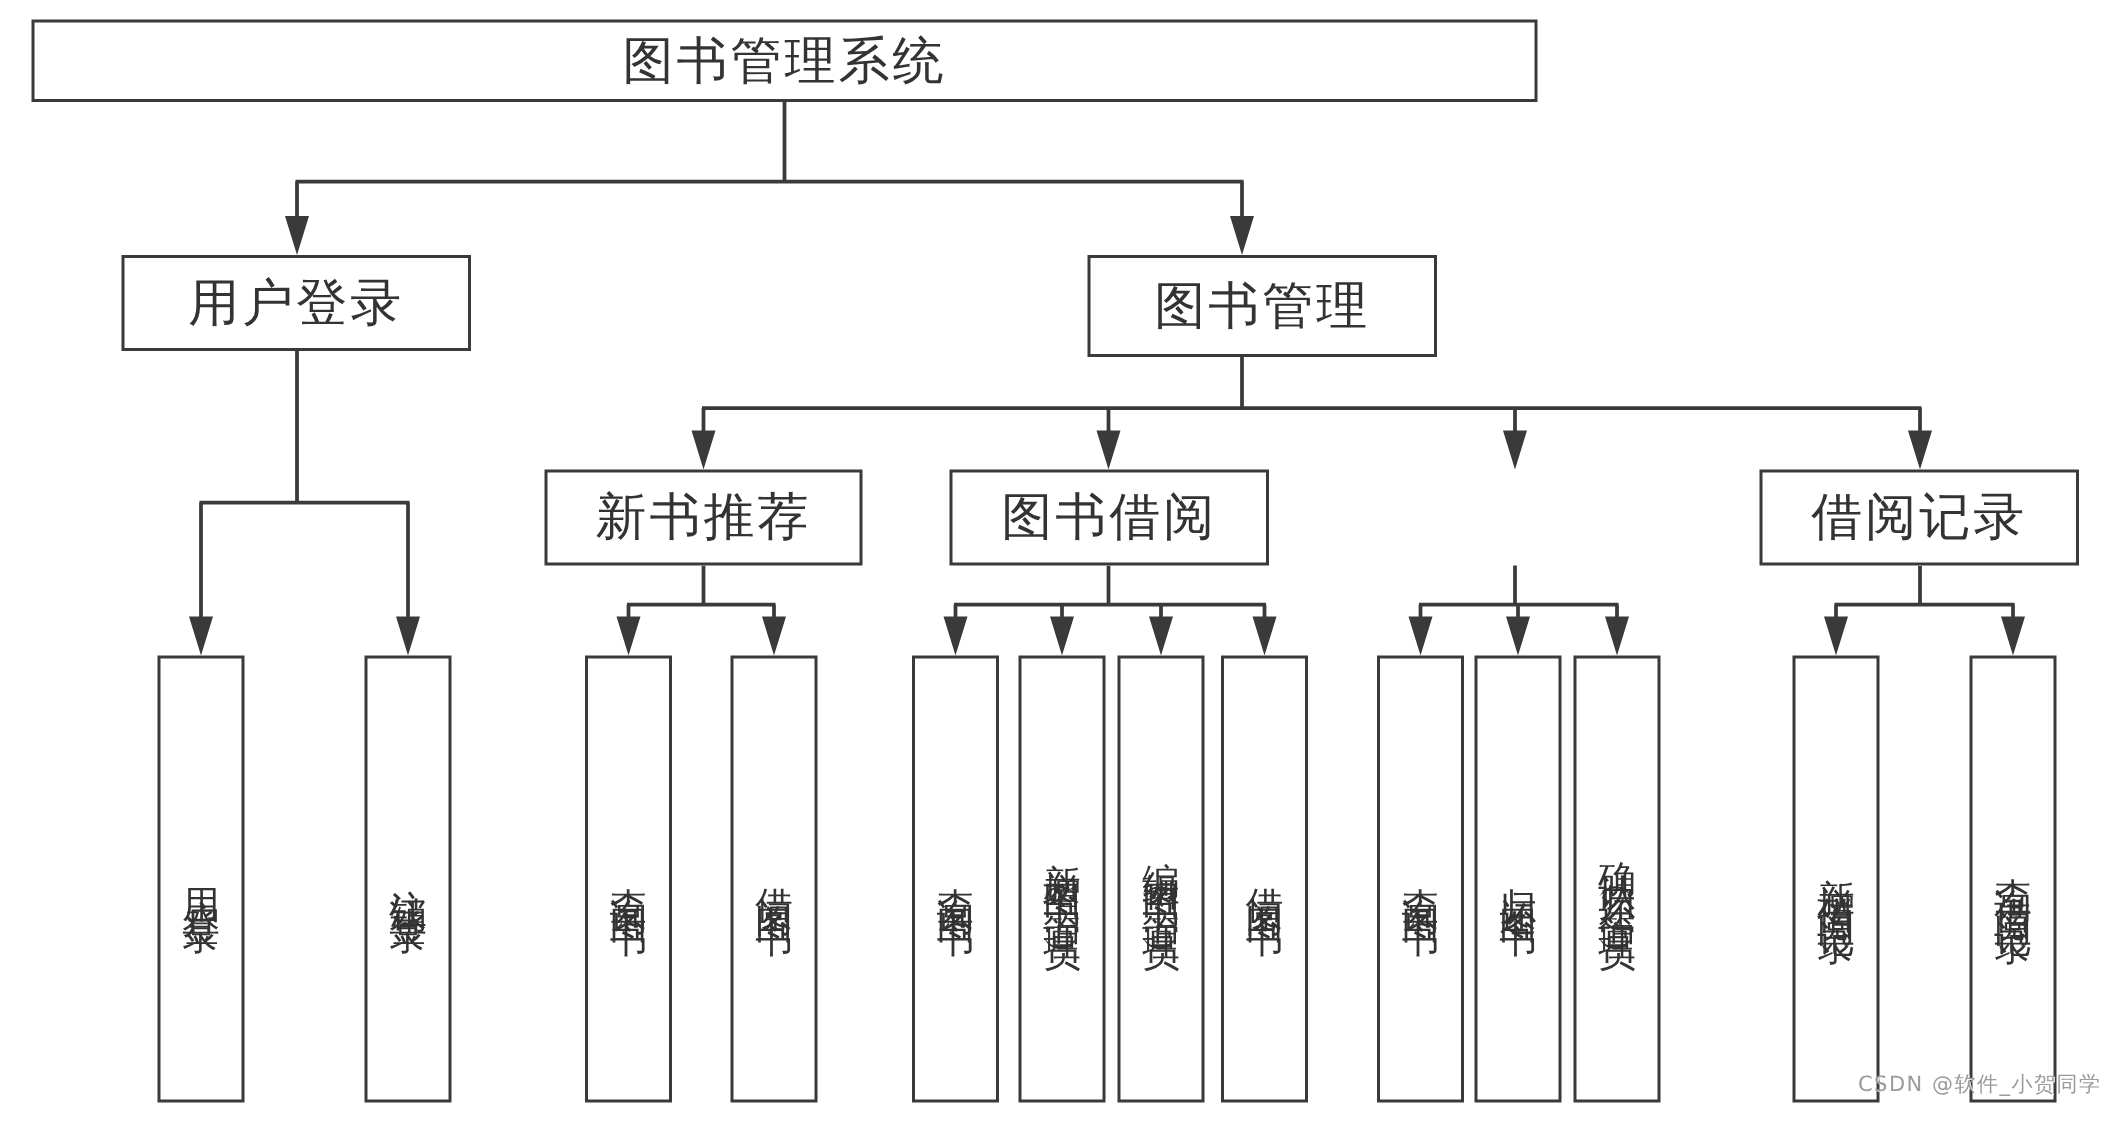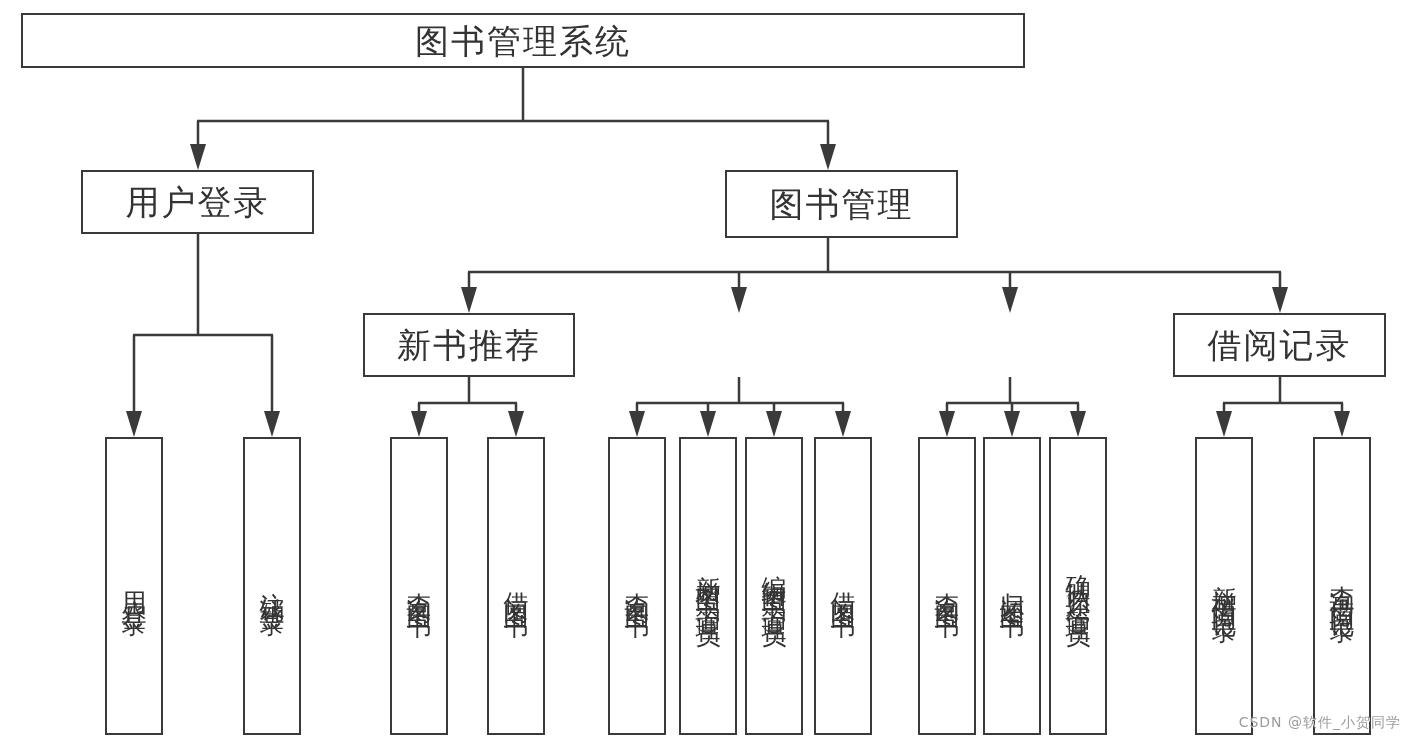--- a/index.html
+++ b/index.html
@@ -108,20 +108,21 @@
       M1216 411 H1232 L1224 437 Z
       M1334 411 H1350 L1342 437 Z"></path>
   </svg>
 
   <div class="node hbox" style="left:21px; top:13px; width:1004px; height:55px;">图书管理系统</div>
 
   <div class="node hbox" style="left:81px; top:170px; width:233px; height:64px;">用户登录</div>
   <div class="node hbox" style="left:725px; top:170px; width:233px; height:68px;">图书管理</div>
 
   <div class="node hbox" style="left:363px; top:313px; width:212px; height:64px;">新书推荐</div>
+  <div class="node hbox" style="left:633px; top:313px; width:213px; height:64px;">图书借阅</div>
   <div class="node hbox" style="left:1173px; top:313px; width:213px; height:64px;">借阅记录</div>
 
   <div class="node vbox" style="left:105px;">用户登录</div>
   <div class="node vbox" style="left:243px;">注销登录</div>
 
   <div class="node vbox" style="left:390px;">查询图书</div>
   <div class="node vbox" style="left:487px;">借阅图书</div>
 
   <div class="node vbox" style="left:608px;">查询图书</div>
   <div class="node vbox" style="left:679px;">新增图书（管理员）</div>

